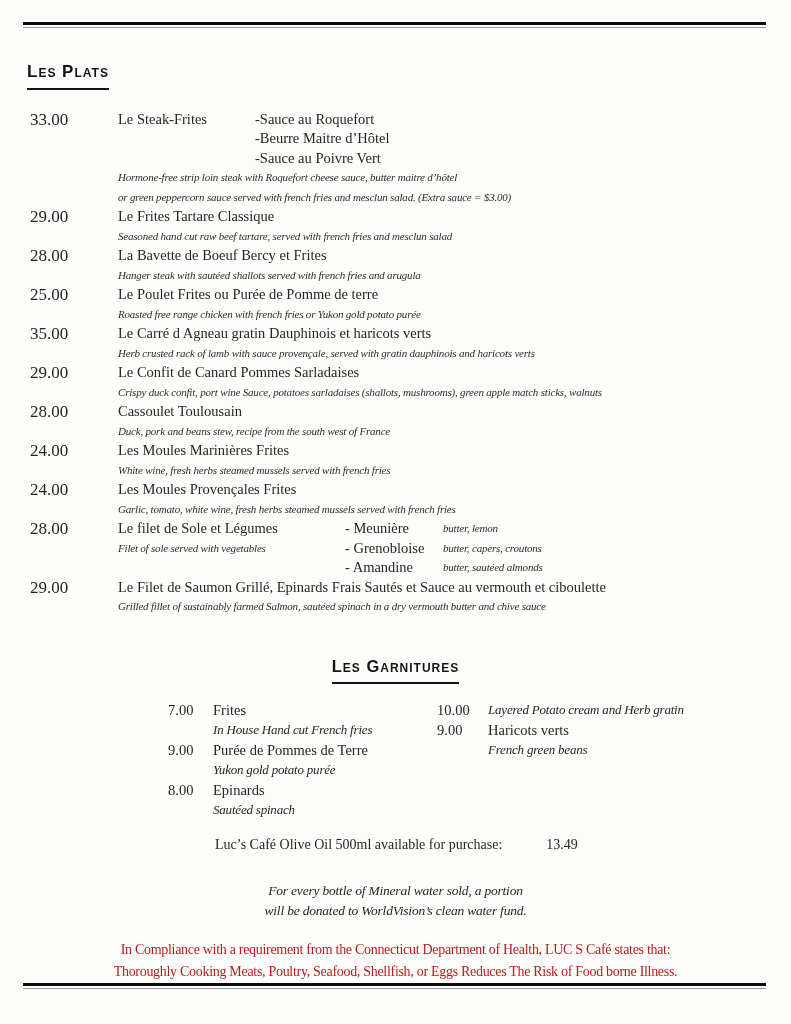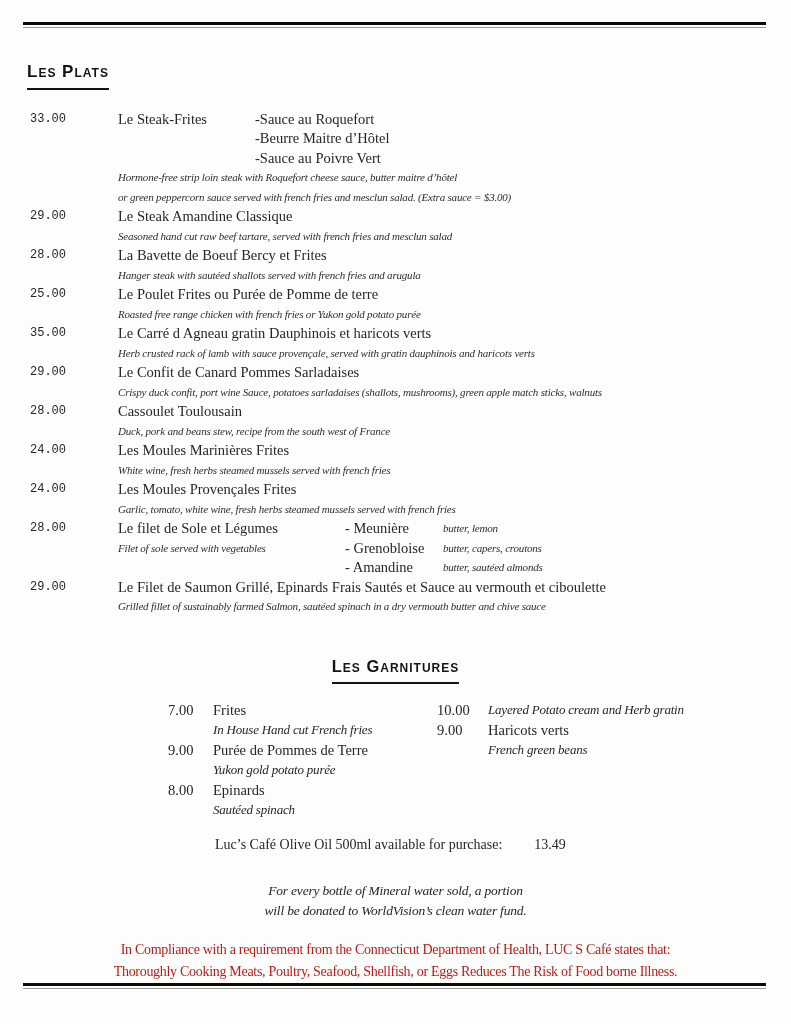--- a/index.html
+++ b/index.html
@@ -21,34 +21,34 @@
     font-family:"Liberation Sans","DejaVu Sans",sans-serif;
     font-variant:small-caps;font-weight:bold;color:#141414;
     border-bottom:2px solid #141414;padding-bottom:6px;
     letter-spacing:1px;line-height:1.15;
   }
   h1.sc{font-size:17px;}
   h2.sc{font-size:16.5px;}
 
   .menu{margin:20px 0 0 30px;line-height:19.5px;}
   .item{display:grid;grid-template-columns:88px 1fr;}
-  .price{font-size:12px;white-space:nowrap;font-family:Liberation Mono, monospace;}
+  .price{font-size:17px;white-space:nowrap;}
   .name{font-size:14.5px;white-space:nowrap;}
   .desc{font-style:italic;font-size:11px;letter-spacing:-0.2px;white-space:nowrap;color:#2d2d2d;}
   .cols{display:grid;grid-template-columns:137px 1fr;}
   .sole{display:grid;grid-template-columns:227px 98px 1fr;}
 
   .garn{margin:16px 0 0 168px;display:grid;grid-template-columns:269px 1fr;line-height:20px;}
   .gentry{display:grid;}
   .gcol.left .gentry{grid-template-columns:45px 1fr;}
   .gcol.right .gentry{grid-template-columns:51px 1fr;}
   .gprice,.gname{font-size:14.5px;white-space:nowrap;}
   .gdesc{font-style:italic;font-size:13px;letter-spacing:-0.2px;white-space:nowrap;}
 
-  .olive{margin:15px 0 0 215px;display:flex;gap:32px;font-size:14px;line-height:20px;}
+  .olive{margin:15px 0 0 215px;display:flex;gap:44px;font-size:14px;line-height:20px;}
   .water{margin-top:26px;text-align:center;font-style:italic;font-size:13.5px;letter-spacing:-0.2px;line-height:20px;}
   .compliance{margin-top:18px;text-align:center;font-size:14px;letter-spacing:-0.3px;line-height:22.5px;color:#b91c1c;}
 </style>
 </head>
 <body>
 
 <div class="rule top">
   <div class="thick"></div>
   <div class="thin"></div>
 </div>
@@ -71,21 +71,21 @@
         </div>
       </div>
       <div class="desc">Hormone-free strip loin steak with Roquefort cheese sauce, butter maitre d’hôtel</div>
       <div class="desc">or green peppercorn sauce served with french fries and mesclun salad. (Extra sauce = $3.00)</div>
     </div>
   </div>
 
   <div class="item">
     <div class="price">29.00</div>
     <div class="body">
-      <div class="name">Le Steak Amandine Classique</div>
+      <div class="name">Le Frites Tartare Classique</div>
       <div class="desc">Seasoned hand cut raw beef tartare, served with french fries and mesclun salad</div>
     </div>
   </div>
 
   <div class="item">
     <div class="price">28.00</div>
     <div class="body">
       <div class="name">La Bavette de Boeuf Bercy et Frites</div>
       <div class="desc">Hanger steak with sautéed shallots served with french fries and arugula</div>
     </div>

